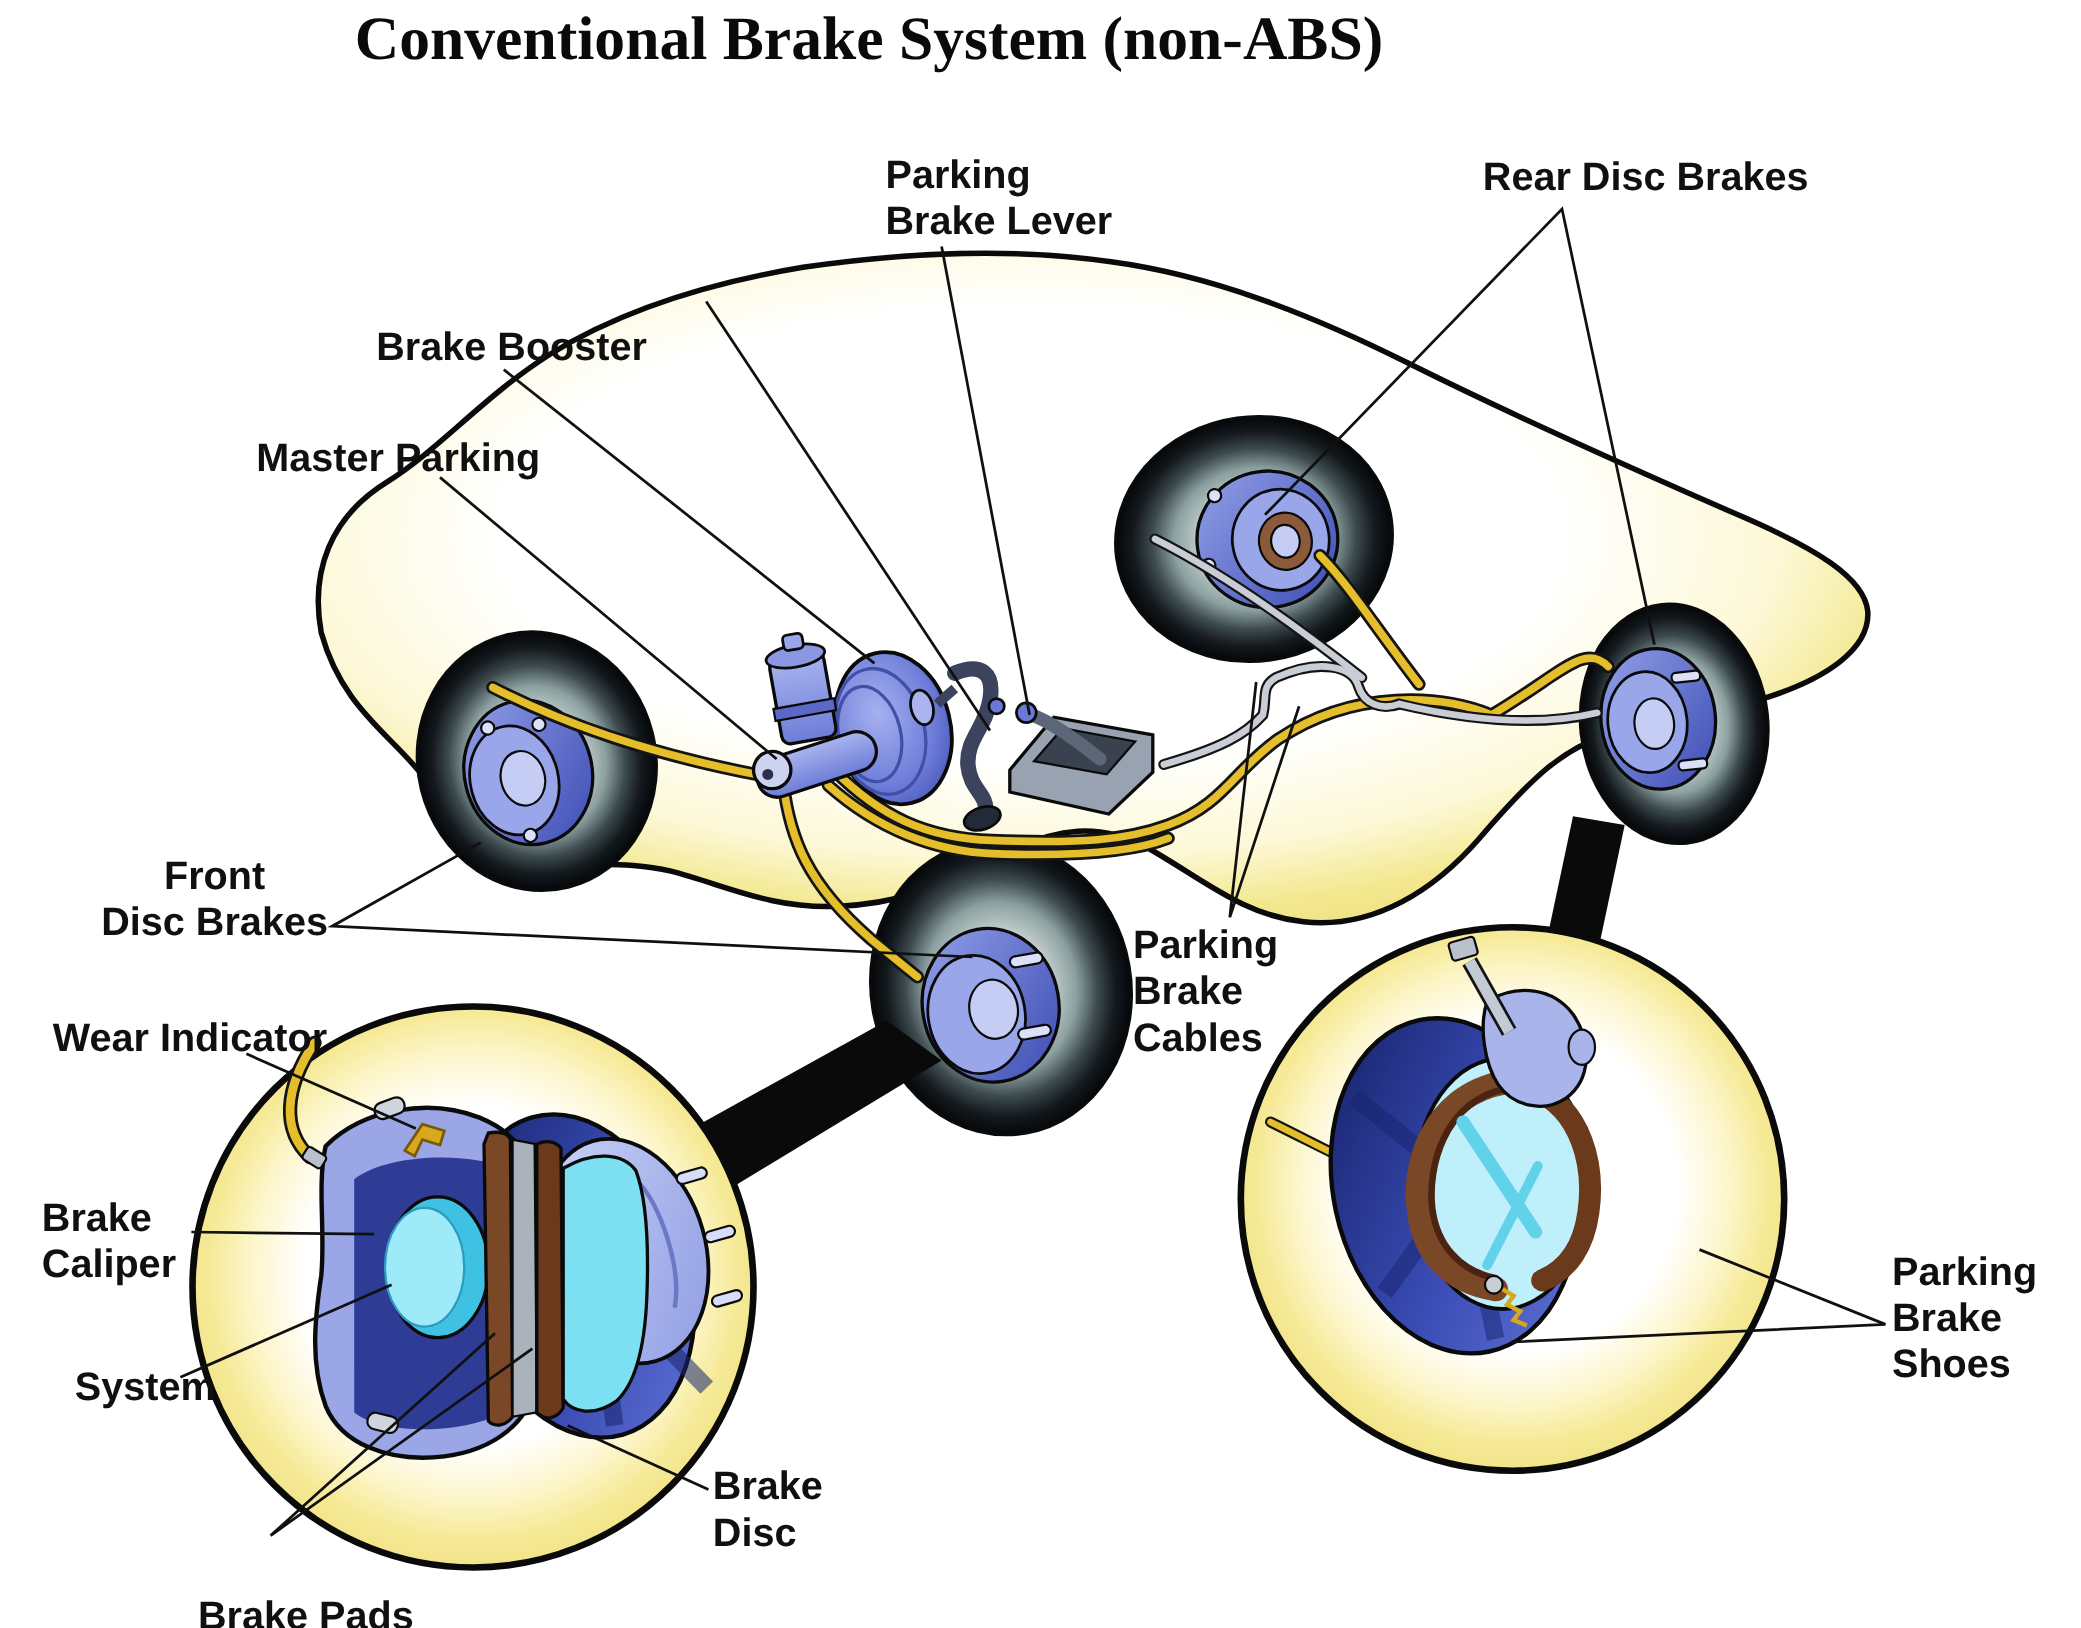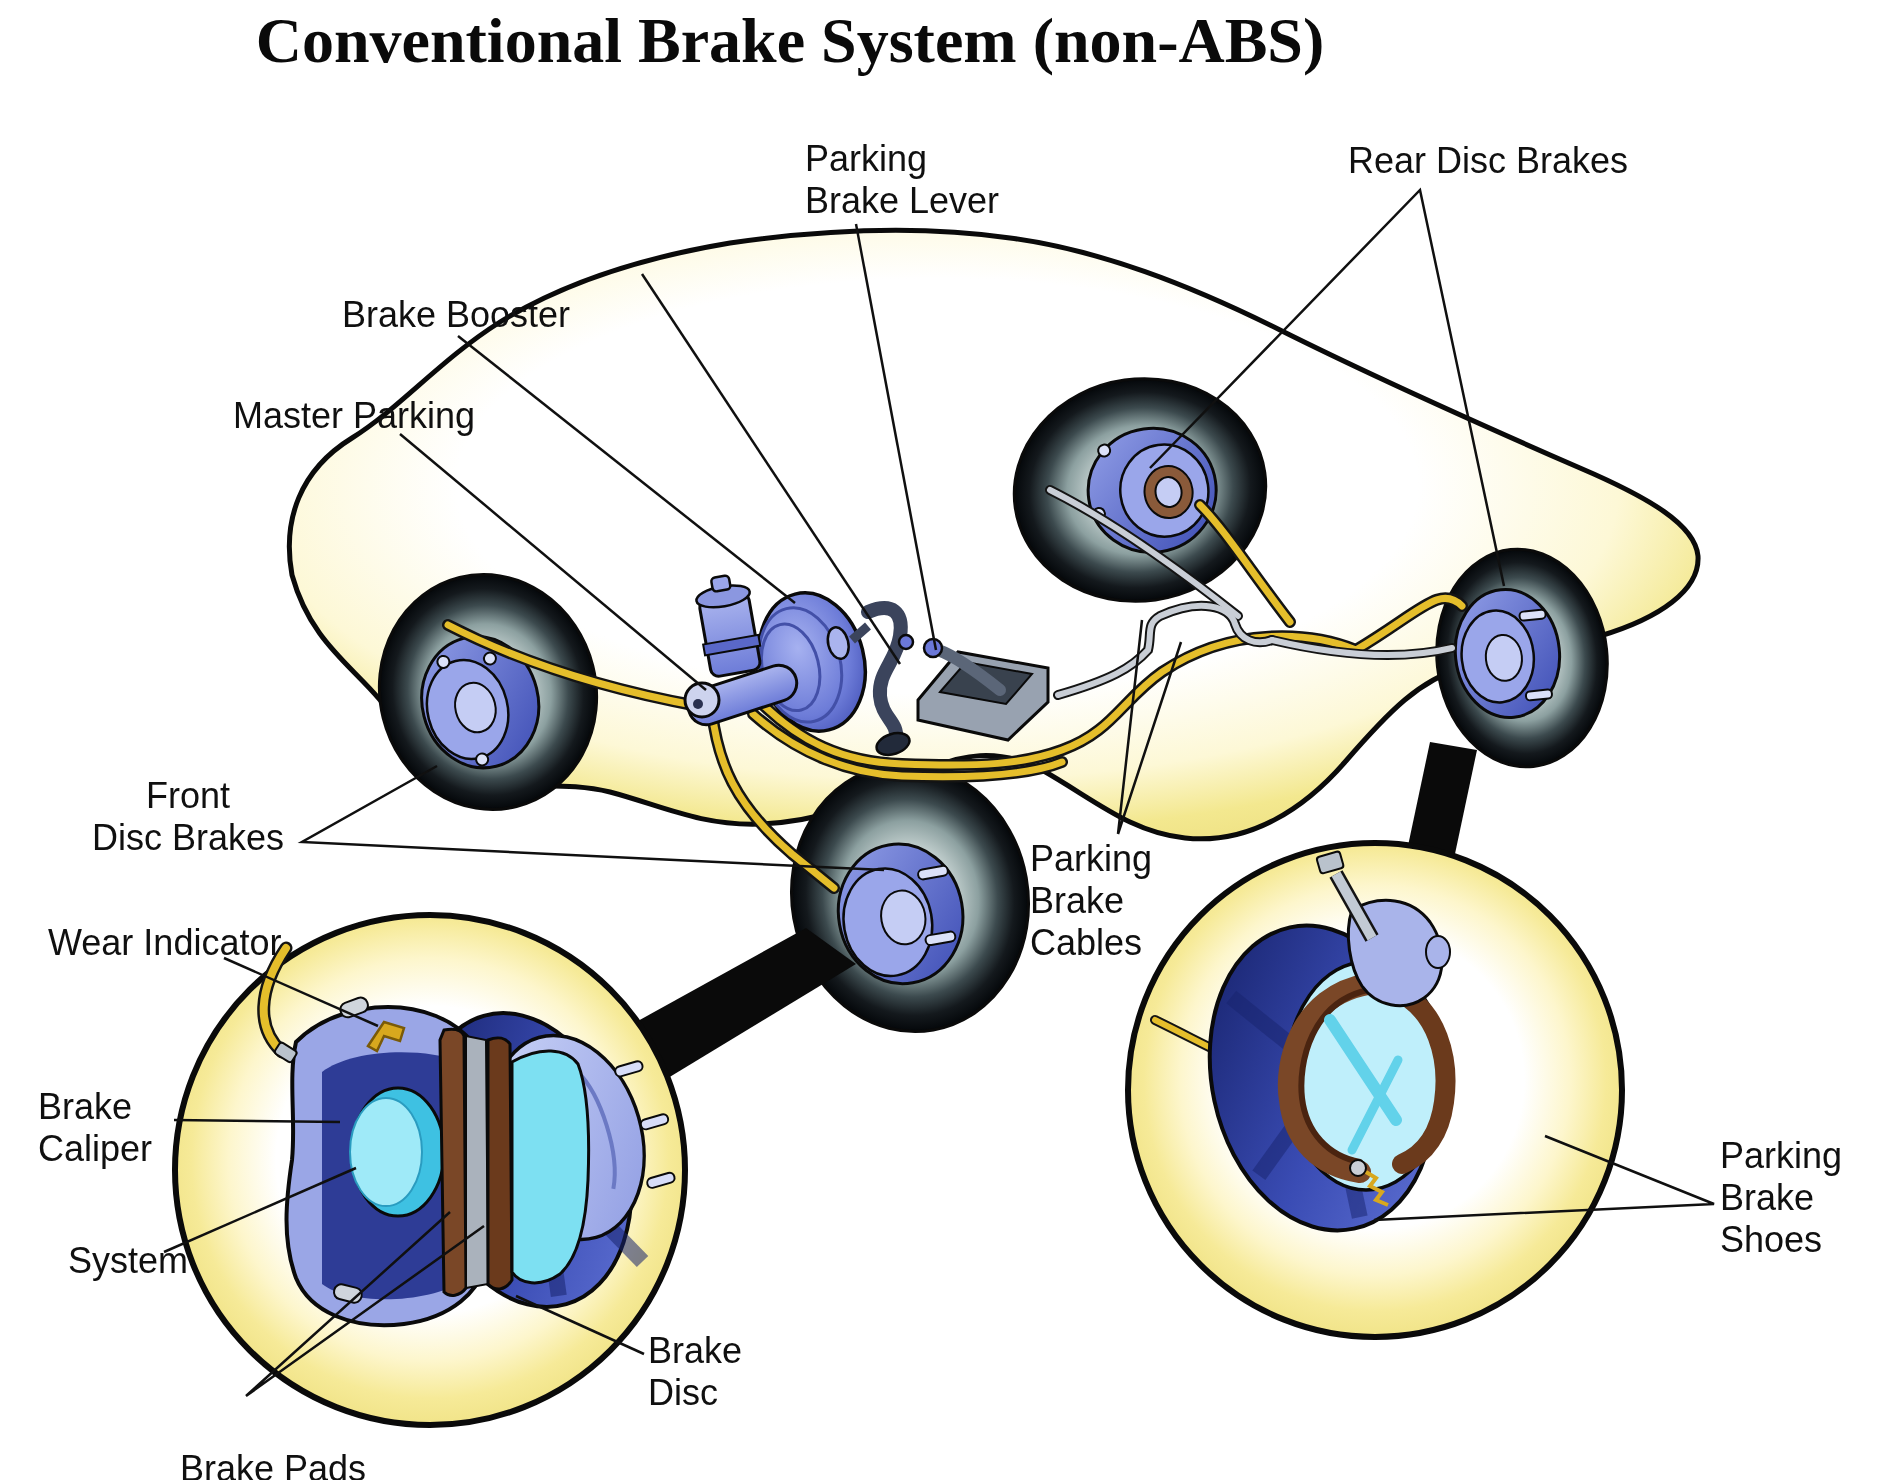--- a/index.html
+++ b/index.html
@@ -1,22 +1,22 @@
 <!DOCTYPE html>
 <html><head>
 <meta charset="utf-8">
 <style>
   html,body{margin:0;padding:0;background:#ffffff;}
   .stage{position:relative;width:1892px;height:1480px;background:#ffffff;overflow:hidden;
          font-family:"Liberation Sans",sans-serif;}
   .stage svg{position:absolute;left:0;top:0;}
   .diagram-title{position:absolute;left:120px;top:4px;width:1340px;text-align:center;
-    font-family:"Liberation Serif",serif;font-weight:bold;font-size:64px;color:#0a0a0a;
+    font-family:"Liberation Serif",serif;font-weight:bold;font-size:56px;color:#0a0a0a;
     letter-spacing:0px;}
-  .lbl{position:absolute;font-weight:normal;font-size:36px;line-height:1.16;color:#101010;
+  .lbl{position:absolute;font-weight:bold;font-size:36px;line-height:1.16;color:#101010;
     white-space:pre-line;}
 </style>
 </head>
 <body>
 
 <div class="stage">
 
 <svg width="1892" height="1480" viewBox="0 0 1892 1480">
   <defs>
     <radialGradient id="gBody" cx="46%" cy="42%" r="62%">

